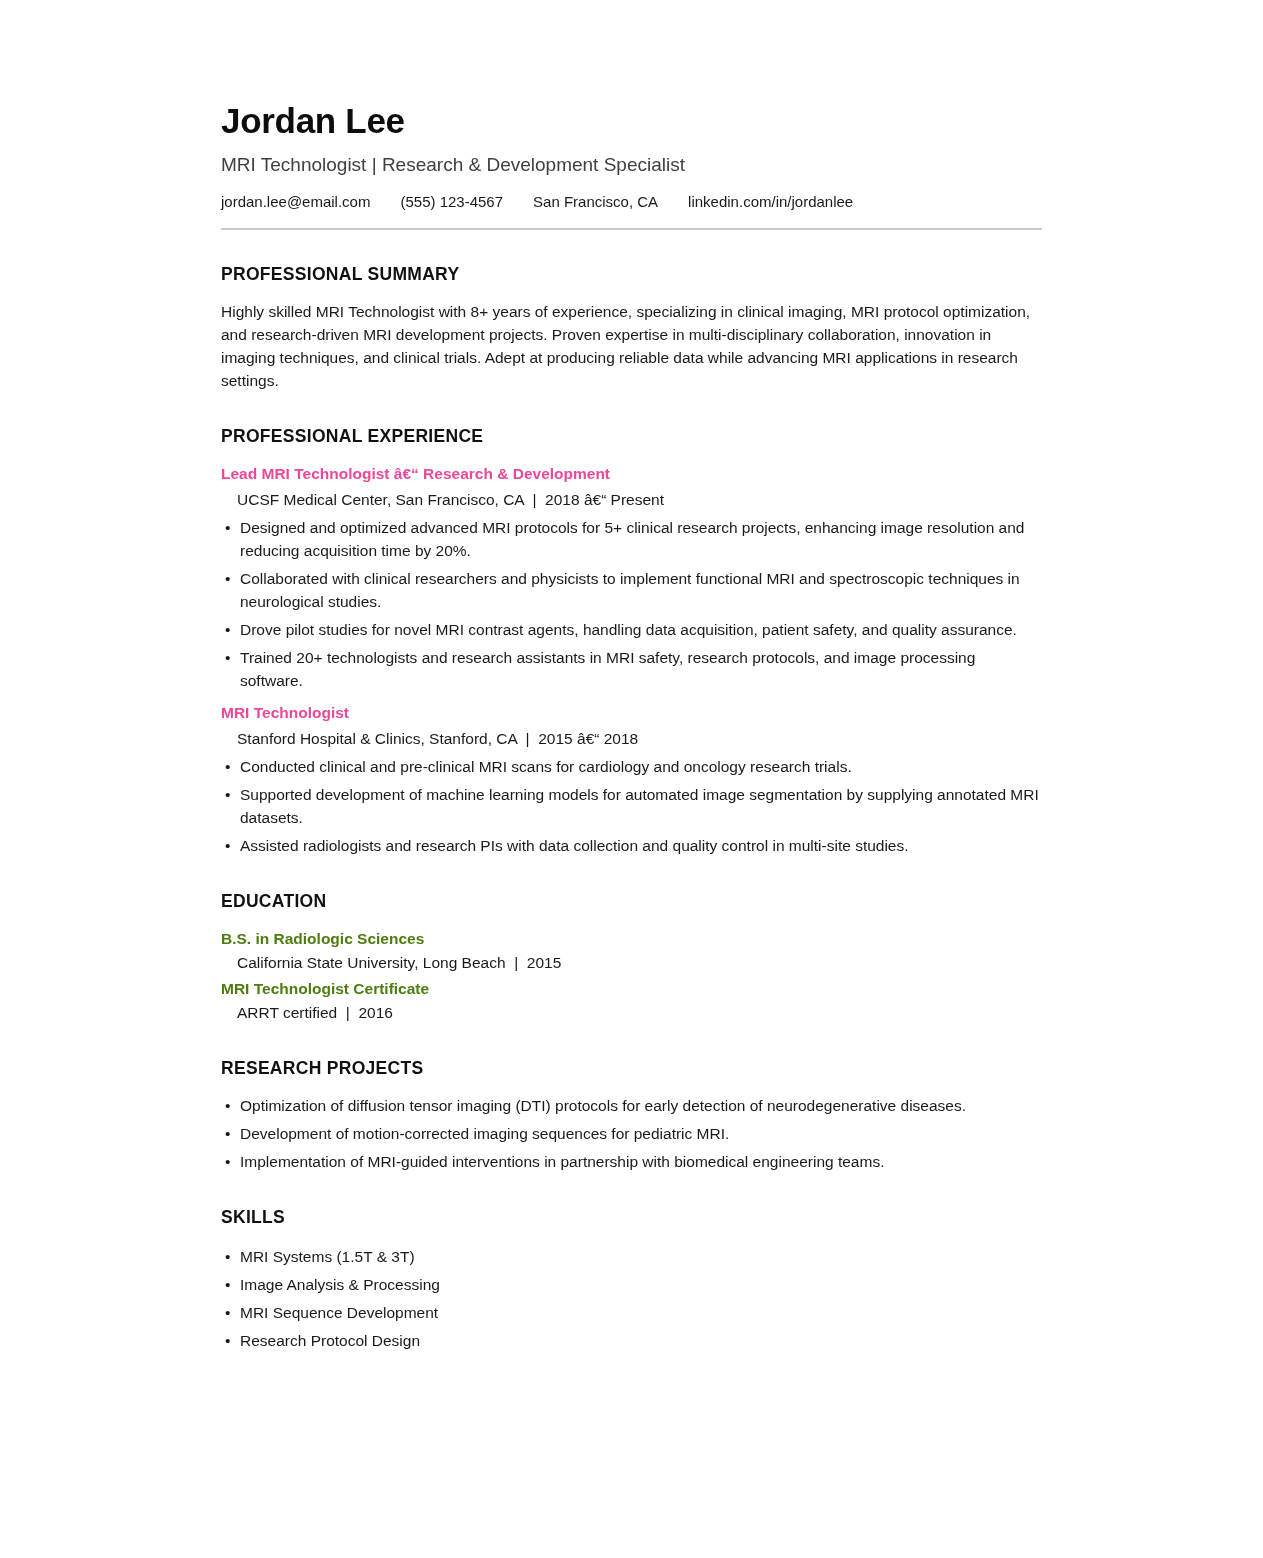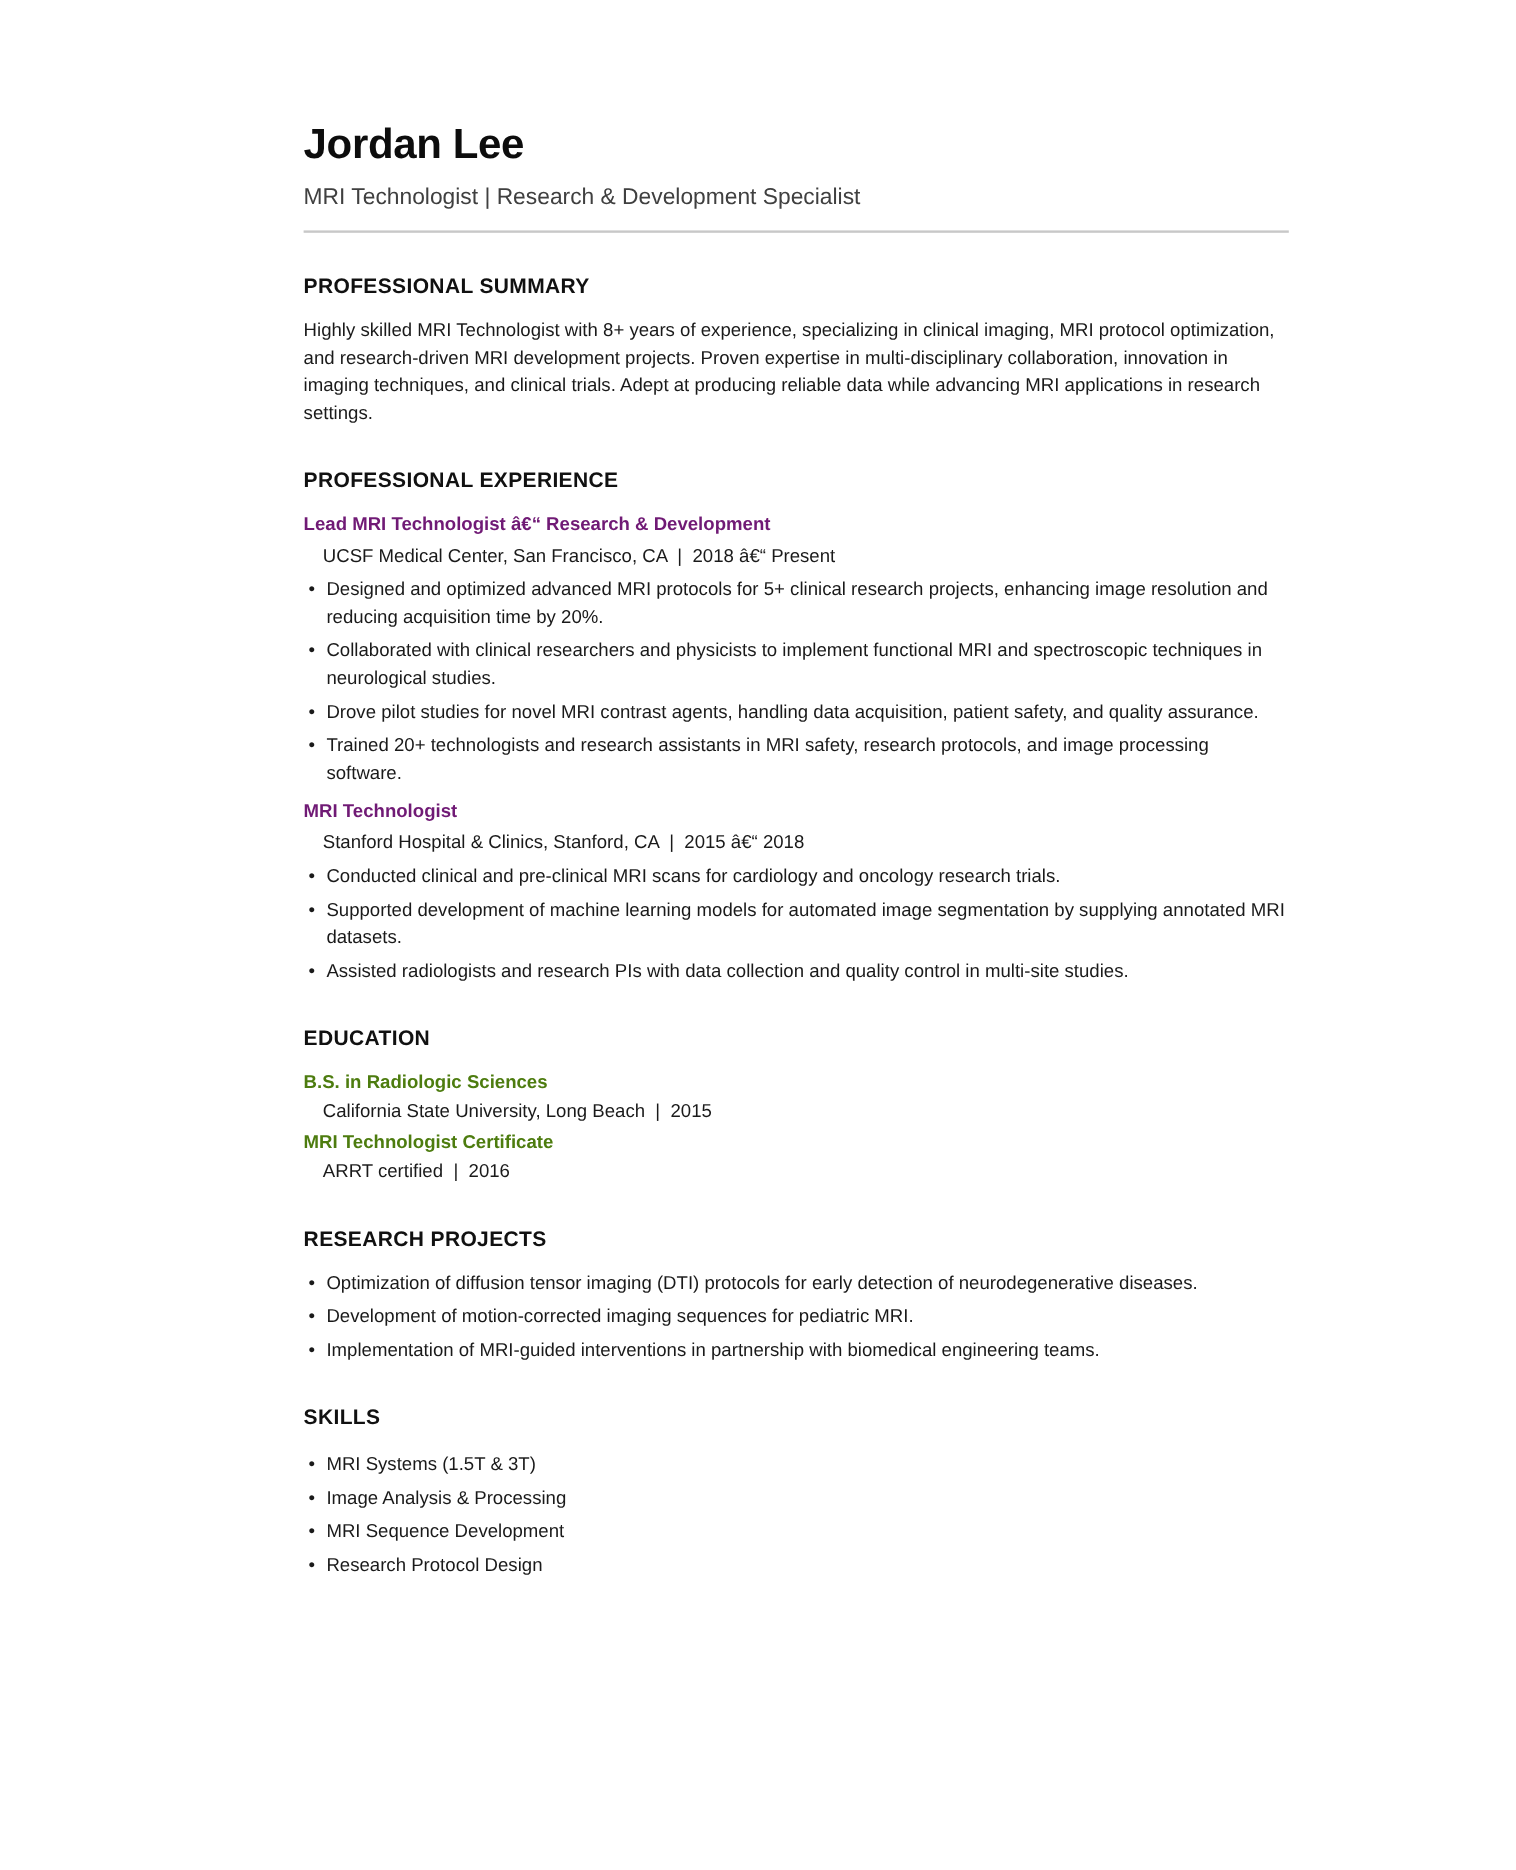--- a/index.html
+++ b/index.html
@@ -12,21 +12,20 @@
     height: 1558px;
     font-family: "Liberation Sans", "DejaVu Sans", sans-serif;
     color: #1a1a1a;
     overflow: hidden;
   }
   .page {
     box-sizing: border-box;
     width: 1263px;
     height: 1558px;
     background: #ffffff;
-    padding-left: 32px;
   }
   .content {
     box-sizing: border-box;
     margin-left: 221px;
     width: 821px;
     padding-top: 100px;
   }
   .name {
     font-size: 35px;
     font-weight: 700;
@@ -67,21 +66,21 @@
   .summary-text {
     font-size: 15.5px;
     line-height: 23px;
     margin: 0;
   }
   .job-title {
     font-size: 15.5px;
     font-weight: 700;
     line-height: 23px;
     margin: 8px 0 3px 0;
-    color: #701a75;
+    color: #ec4899;
   }
   .job-meta, .edu-meta {
     font-size: 15.5px;
     line-height: 23px;
     margin: 0 0 2px 16px;
     white-space: pre-wrap;
   }
   ul.bullets {
     list-style: none;
     margin: 5px 0 9px 0;
@@ -115,20 +114,26 @@
   .skills-grid ul.bullets { margin-top: 2px; }
 </style>
 </head>
 <body>
 
 <div class="page">
   <div class="content">
 
     <h1 class="name">Jordan Lee</h1>
     <div class="headline">MRI Technologist | Research &amp; Development Specialist</div>
+    <div class="contact-row">
+      <span>jordan.lee@email.com</span>
+      <span>(555) 123-4567</span>
+      <span>San Francisco, CA</span>
+      <span>linkedin.com/in/jordanlee</span>
+    </div>
     <hr class="divider">
 
     <h2 class="section-heading">PROFESSIONAL SUMMARY</h2>
     <p class="summary-text">Highly skilled MRI Technologist with 8+ years of experience, specializing in clinical imaging, MRI protocol optimization, and research-driven MRI development projects. Proven expertise in multi-disciplinary collaboration, innovation in imaging techniques, and clinical trials. Adept at producing reliable data while advancing MRI applications in research settings.</p>
 
     <h2 class="section-heading">PROFESSIONAL EXPERIENCE</h2>
 
     <div class="job">
       <div class="job-title">Lead MRI Technologist â€“ Research &amp; Development</div>
       <div class="job-meta">UCSF Medical Center, San Francisco, CA  |  2018 â€“ Present</div>

